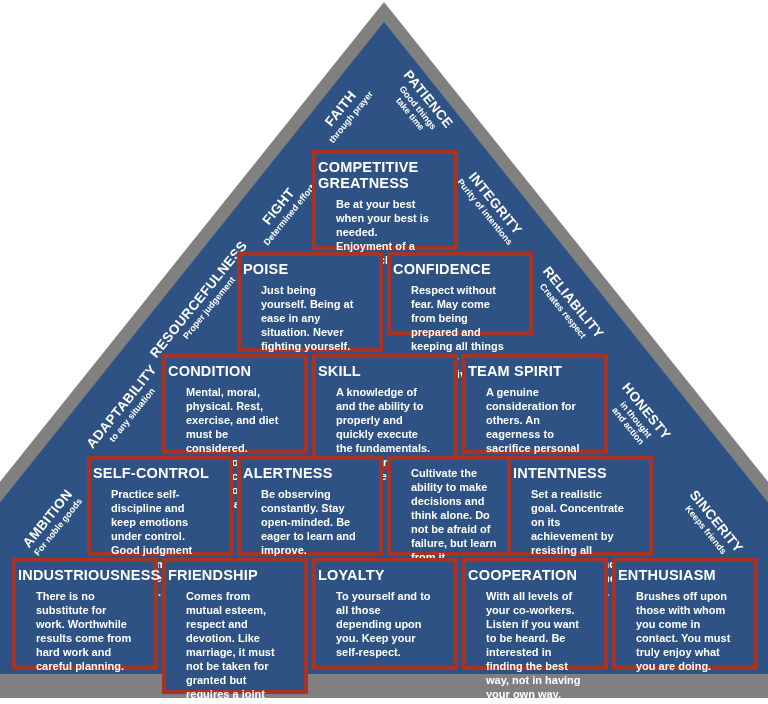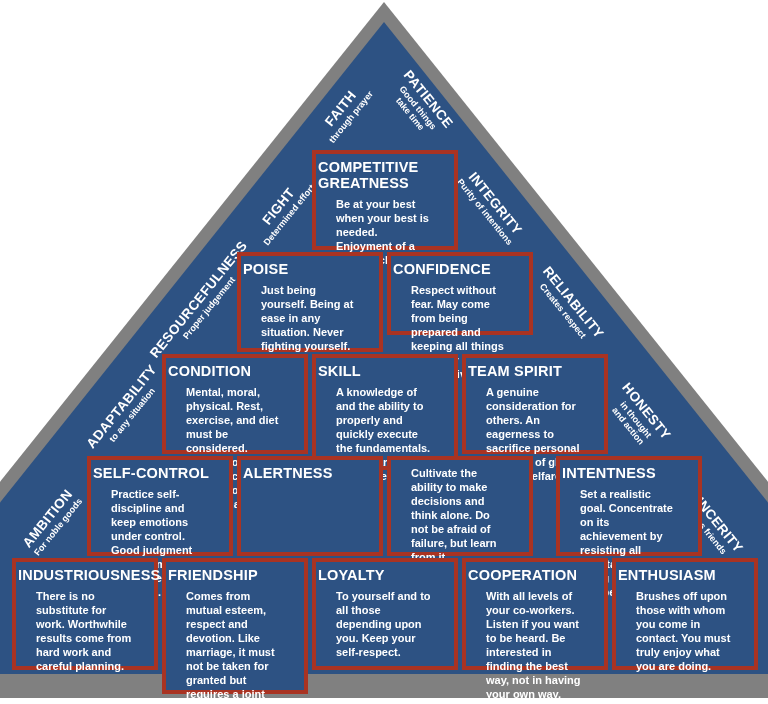--- a/index.html
+++ b/index.html
@@ -103,25 +103,26 @@
     <div class="btitle">TEAM SPIRIT</div>
     <div class="bbody">A genuine consideration for others. An eagerness to sacrifice personal interests of glory for the welfare of all.</div>
   </div>
 
   <div class="block" style="left:87px;top:456px;width:146px;height:100px">
     <div class="btitle">SELF-CONTROL</div>
     <div class="bbody">Practice self-discipline and keep emotions under control. Good judgment and common sense are essential.</div>
   </div>
   <div class="block" style="left:237px;top:456px;width:146px;height:100px">
     <div class="btitle">ALERTNESS</div>
+    <div class="bbody">Be observing constantly. Stay open-minded. Be eager to learn and improve.</div>
   </div>
   <div class="block" style="left:387px;top:456px;width:146px;height:100px">
     <div class="bbody">Cultivate the ability to make decisions and think alone. Do not be afraid of failure, but learn from it.</div>
   </div>
-  <div class="block" style="left:556px;top:456px;width:146px;height:100px">
+  <div class="block" style="left:507px;top:456px;width:146px;height:100px">
     <div class="btitle">INTENTNESS</div>
     <div class="bbody">Set a realistic goal. Concentrate on its achievement by resisting all temptations and being determined and persistent.</div>
   </div>
 
   <div class="block" style="left:12px;top:558px;width:146px;height:112px">
     <div class="btitle">INDUSTRIOUSNESS</div>
     <div class="bbody">There is no substitute for work. Worthwhile results come from hard work and careful planning.</div>
   </div>
   <div class="block" style="left:162px;top:558px;width:146px;height:136px">
     <div class="btitle">FRIENDSHIP</div>

